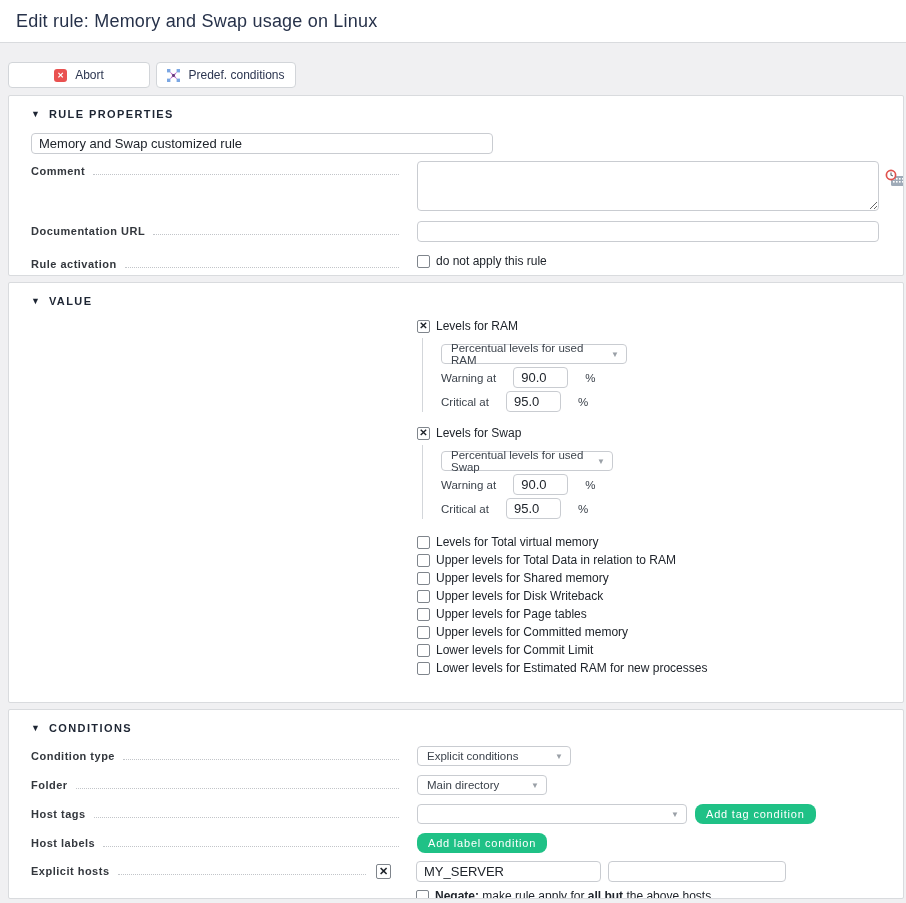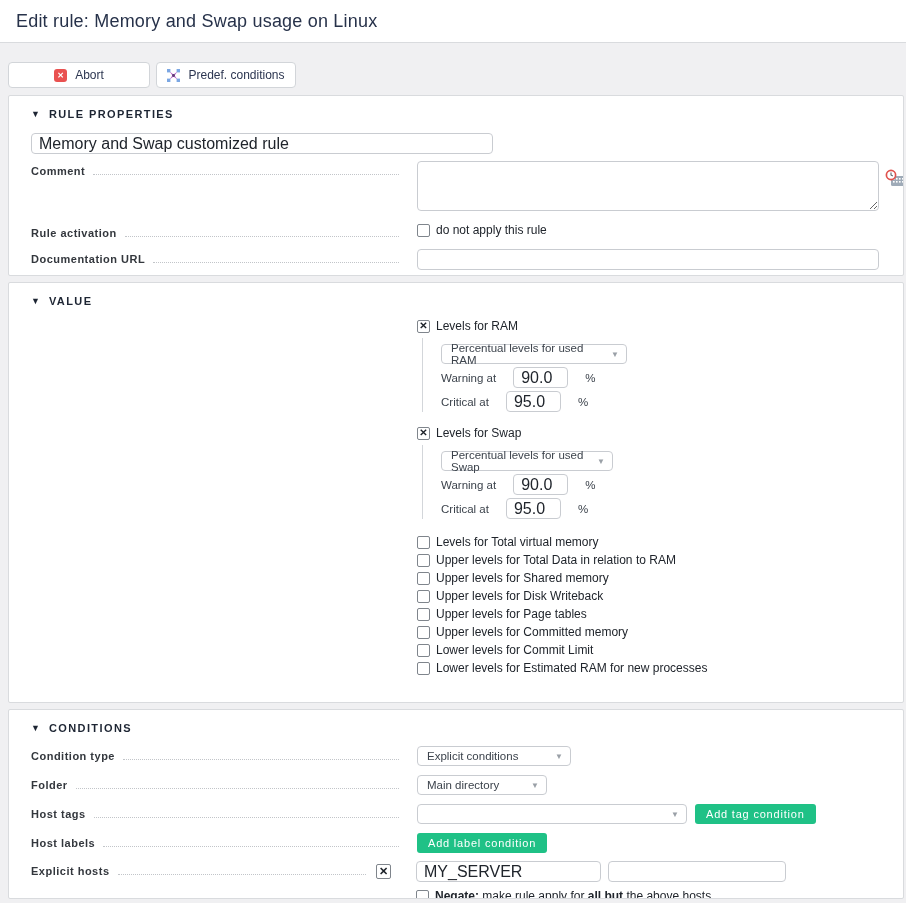--- a/index.html
+++ b/index.html
@@ -33,35 +33,35 @@
 
   
   .row { display:flex; align-items:flex-start; }
   .lbl { width:386px; flex:none; display:flex; align-items:flex-end; padding-top:4px; }
   .lbl b { font-size:11px; font-weight:bold; letter-spacing:0.5px; color:#33373d; line-height:12px; white-space:nowrap; }
   .dots { flex:1; border-bottom:1px dotted #c2c5c9; margin:0 18px 2px 8px; height:10px; }
   .indent { margin-left:386px; }
 
   
   .ti { height:21px; border:1px solid #c9ccd1; border-radius:4px; padding:0 7px;
-    font-size:16px; color:#20252c; font-family:inherit; background:#fff; outline:none; }
+    font-size:13px; color:#20252c; font-family:inherit; background:#fff; outline:none; }
   .ti.w-full { width:462px; }
   textarea.ti { width:462px; height:50px; resize:both; padding-top:3px; }
   .num { width:55px; }
   .sel { display:inline-flex; align-items:center; justify-content:space-between;
     border:1px solid #c9ccd1; border-radius:4px; background:#fff; height:20px;
     padding:0 7px 0 9px; font-size:11.5px; color:#3c434c; cursor:pointer; }
   .sel .arrow { color:#9aa0a7; font-size:8px; margin-left:8px; }
   .cb { width:13px; height:13px; border:1px solid #7f858c; border-radius:2px; background:#fff;
     flex:none; display:inline-flex; align-items:center; justify-content:center;
     font-size:10px; font-weight:bold; color:#1c2128; cursor:pointer; line-height:1; }
   .cb.big { width:15px; height:15px; font-size:11px; }
   .cb.checked::after { content:"\2715"; }
   .cb-row { display:flex; align-items:center; gap:6px; font-size:12px; color:#20252c; }
-  .btn-green { background:#1fc186; color:#fff; border:none; border-radius:3px; height:20px;
+  .btn-green { background:#1fc186; color:#fff; border:none; border-radius:8px; height:20px;
     font-size:11px; letter-spacing:0.8px; padding:0 11px; cursor:pointer; font-family:inherit;
     display:inline-flex; align-items:center; }
 
   
   .levels-block .nested { margin-left:5px; border-left:1px solid #d3d6da; padding-left:18px; margin-top:5px; }
   .wc-row { display:flex; align-items:center; gap:17px; margin-top:3px; font-size:11.5px; color:#3c434c; }
   .opt-list .cb-row { height:18px; }
 
   
   .cmt-wrap { display:flex; align-items:flex-start; }
@@ -128,37 +128,37 @@
             <rect x="11" y="12" width="1.6" height="1.6"></rect>
             <rect x="14" y="12" width="1.6" height="1.6"></rect>
             <rect x="17" y="12" width="1.6" height="1.6"></rect>
         </g>
         <circle cx="6" cy="6" r="4.6" fill="#fff" stroke="#e0524d" stroke-width="1.7"></circle>
         <path d="M6 3.6 L6 6 L7.8 7" stroke="#5a6068" stroke-width="1.1" fill="none"></path>
       </svg>
     </div>
   </div>
 
+  <div class="row" style="margin-top:10px;">
+    <div class="lbl">
+      <b>Documentation URL</b>
+      <span class="dots"></span>
+    </div>
+    <input class="ti w-full" type="text" value="" style="">
+  </div>
+
   <div class="row" style="margin-top:12px;">
     <div class="lbl">
       <b>Rule activation</b>
       <span class="dots"></span>
     </div>
     <div class="cb-row">
       <span class="cb"></span>
       <span>do not apply this rule</span>
     </div>
-  </div>
-
-  <div class="row" style="margin-top:10px;">
-    <div class="lbl">
-      <b>Documentation URL</b>
-      <span class="dots"></span>
-    </div>
-    <input class="ti w-full" type="text" value="" style="">
   </div>
 </div>
 
 <div class="section val">
   <div class="sec-head">
     <span class="tri">▼</span>
     <span class="sec-title">VALUE</span>
   </div>
 
   <div class="indent levels-block" style="margin-top:12px;">

